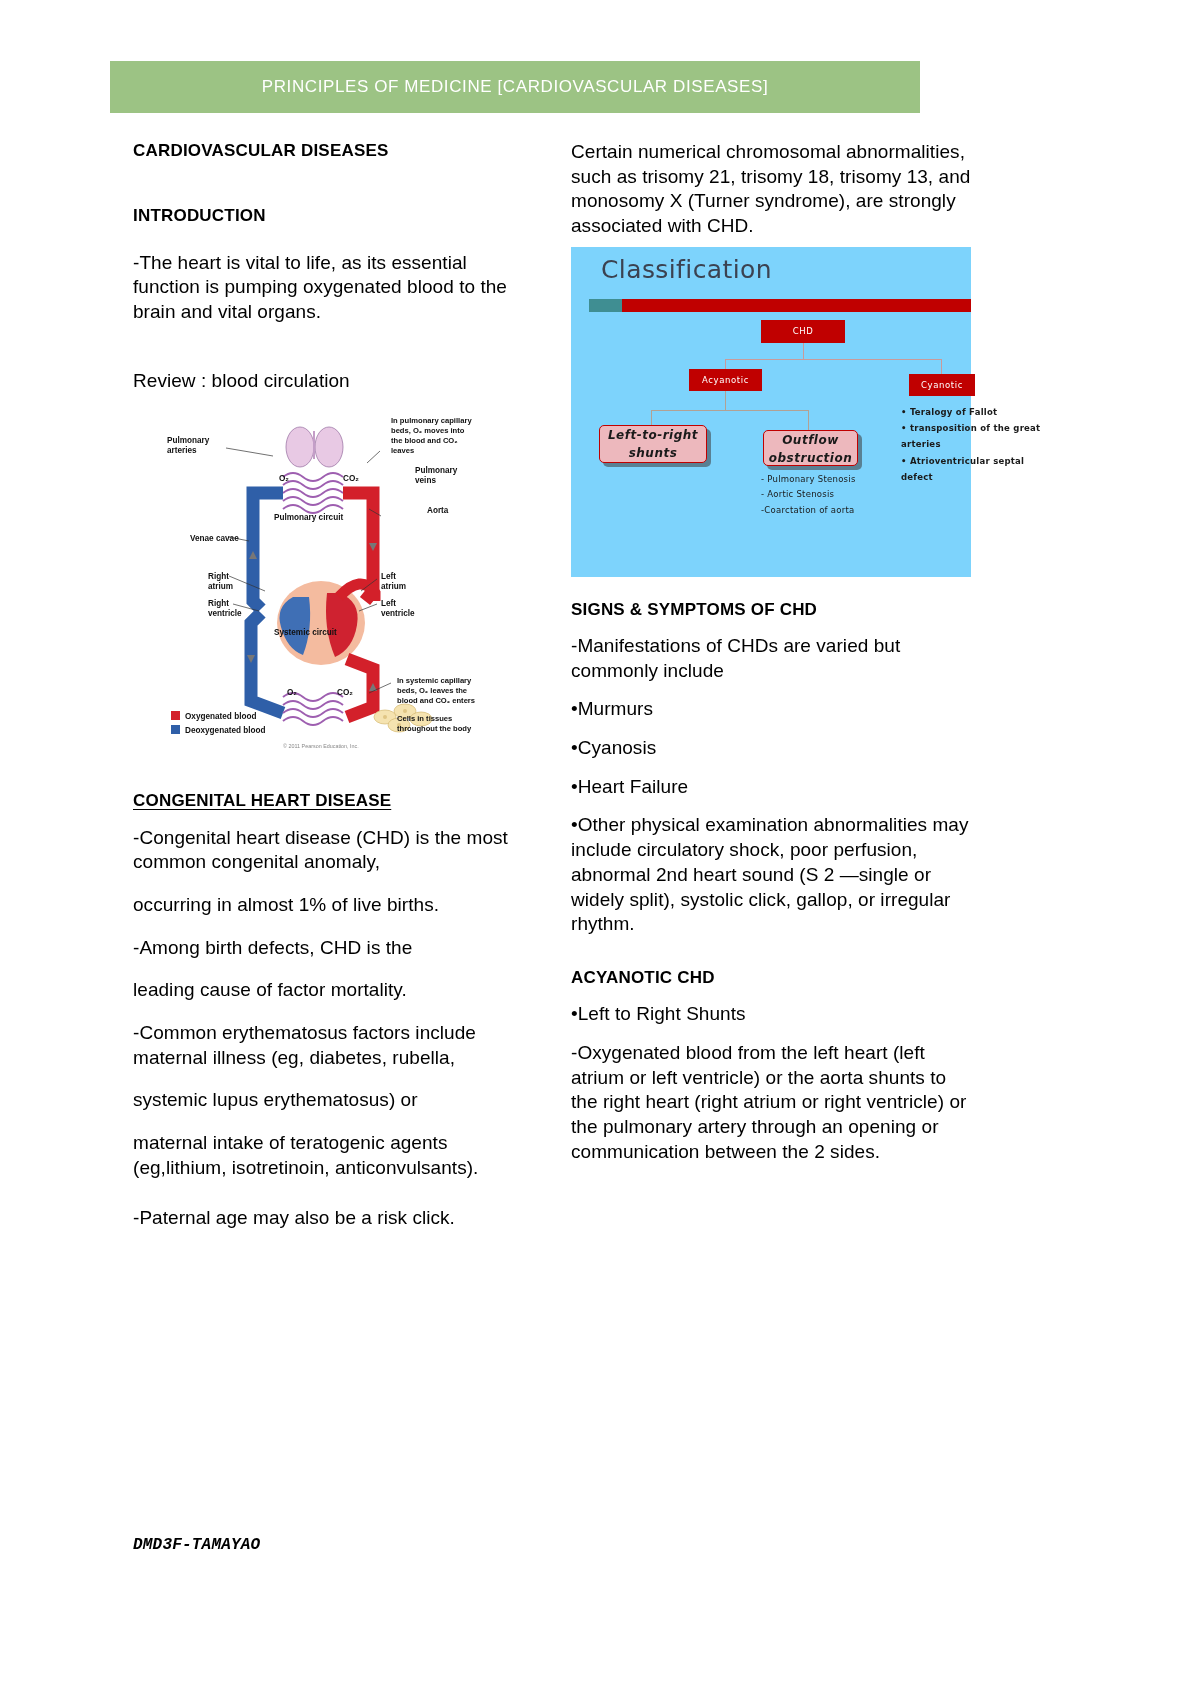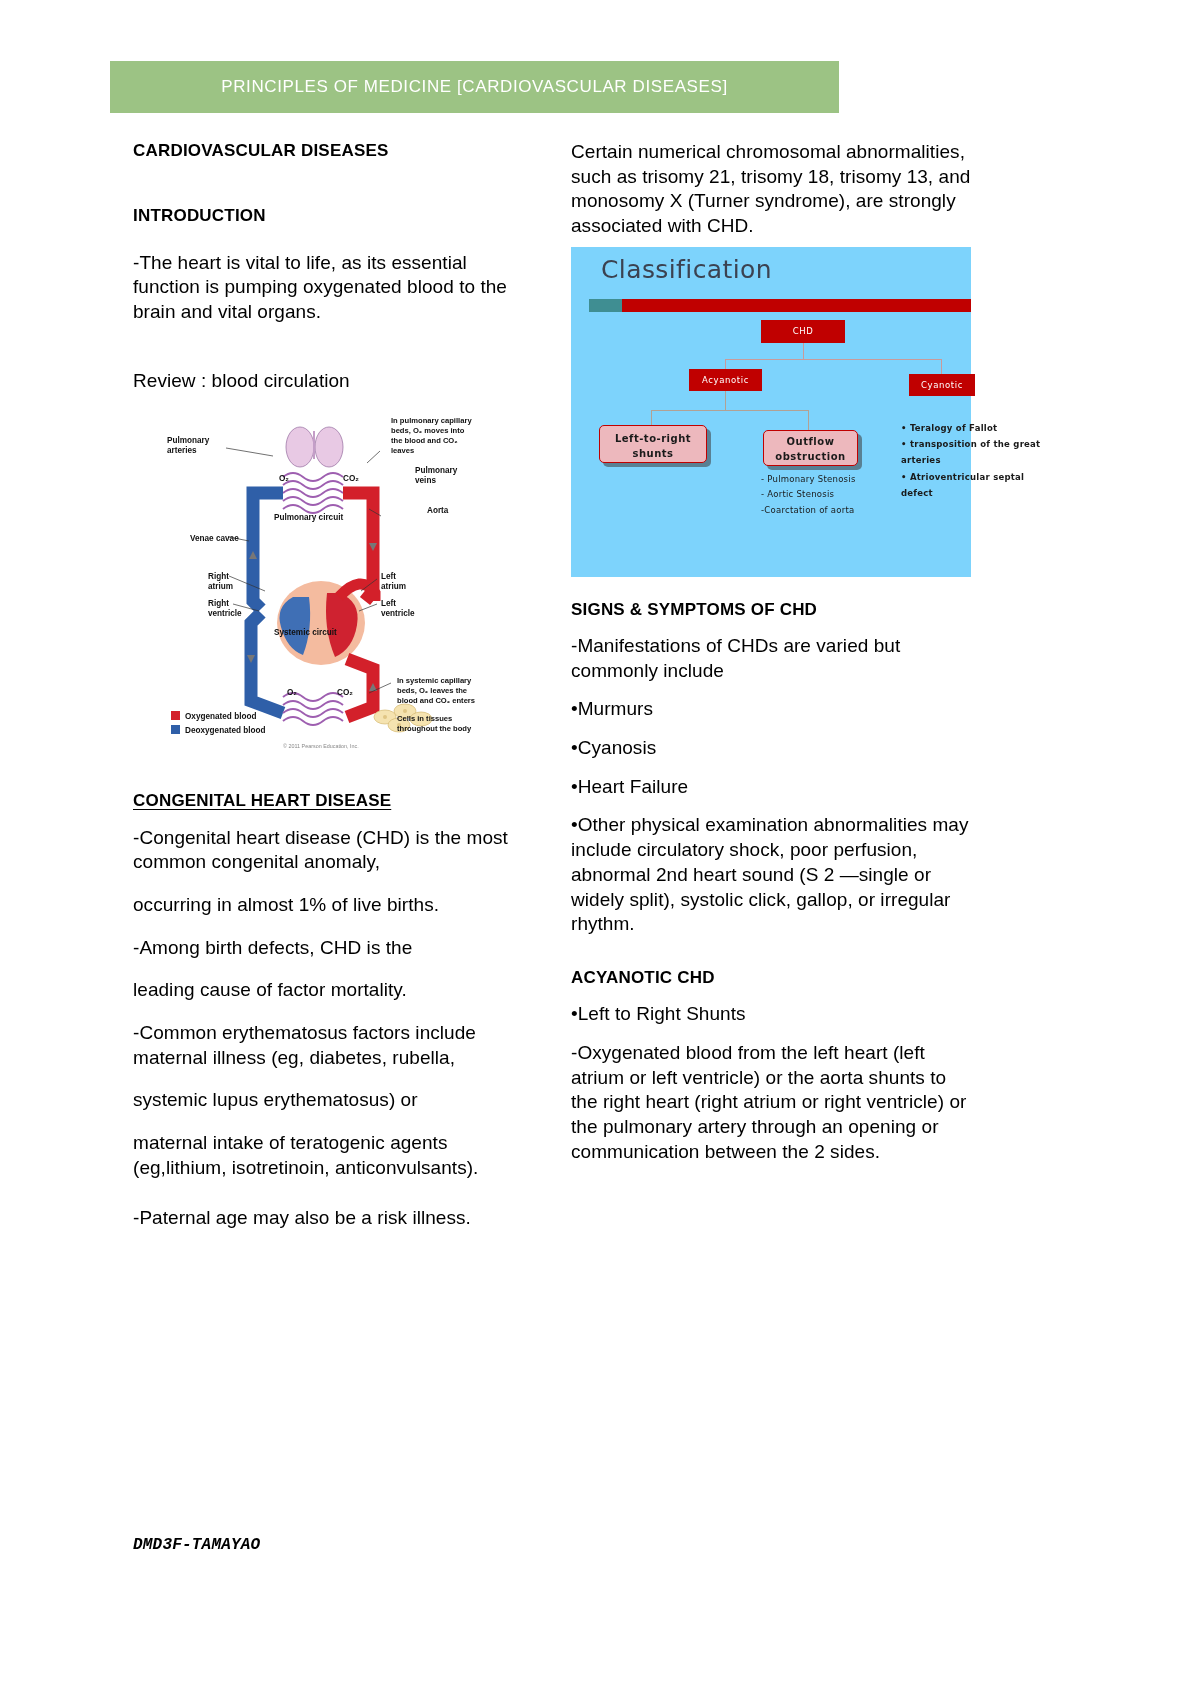--- a/index.html
+++ b/index.html
@@ -20,21 +20,21 @@
     width: 1200px;
     height: 1698px;
     background: #ffffff;
   }
 
   
   .header-band {
     position: absolute;
     left: 110px;
     top: 61px;
-    width: 729px;
+    width: 810px;
     height: 52px;
     background: #9cc384;
     display: flex;
     align-items: center;
     justify-content: center;
   }
   .header-title {
     color: #ffffff;
     font-size: 17px;
     letter-spacing: 0.6px;
@@ -150,45 +150,46 @@
   .node-chd   { left: 190px; top: 73px;  width: 84px;  height: 23px; }
   .node-acy   { left: 118px; top: 122px; width: 73px;  height: 22px; }
   .node-cya   { left: 338px; top: 127px; width: 66px;  height: 22px; }
 
   .subnode {
     position: absolute;
     background: #edb8bd;
     border: 1.6px solid #c00000;
     border-radius: 5px;
     color: #1a1a1a;
-    font-size: 10px;
+    font-size: 12px;
     font-weight: bold;
     letter-spacing: 0.5px;
     text-align: center;
     display: flex;
-    align-items: flex-end;
+    align-items: flex-start;
     justify-content: center;
     line-height: 1.55;
     box-shadow: 4px 4px 0 rgba(60,60,60,0.55);
     font-family: "DejaVu Sans", sans-serif;
+    font-style: italic;
   }
   .subnode-ltr { left: 28px;  top: 178px; width: 106px; height: 36px; }
   .subnode-obs { left: 192px; top: 183px; width: 93px;  height: 34px; }
 
   .list-txt {
     position: absolute;
     font-size: 8.5px;
     line-height: 1.85;
     color: #1a1a1a;
     letter-spacing: 0.25px;
     font-family: "DejaVu Sans", sans-serif;
   }
   .list-ltr { left: 18px;  top: 222px; width: 140px; }
   .list-obs { left: 190px; top: 225px; width: 125px; }
-  .list-cya { left: 330px; top: 158px; width: 140px; font-weight: bold; margin-top: 16px; }
+  .list-cya { left: 330px; top: 158px; width: 140px; font-weight: bold; }
   .list-cya div { margin-bottom: 1px; }
 
   .connector { position: absolute; background: #c99a9a; }
   .conn-v1 { left: 232px; top: 96px;  width: 1.4px; height: 17px; }
   .conn-h1 { left: 154px; top: 112px; width: 217px; height: 1.4px; }
   .conn-v2 { left: 154px; top: 112px; width: 1.4px; height: 11px; }
   .conn-v3 { left: 370px; top: 112px; width: 1.4px; height: 16px; }
 
   .connector2 { position: absolute; background: #b2a193; }
   .conn-v4 { left: 154px; top: 144px; width: 1.4px; height: 20px; }
@@ -371,21 +372,21 @@
       <p class="body">-Among birth defects, CHD is the</p>
       <div class="sp-18"></div>
       <p class="body"> leading cause of factor mortality.</p>
       <div class="sp-18"></div>
       <p class="body">-Common erythematosus factors include maternal illness (eg, diabetes, rubella,</p>
       <div class="sp-18"></div>
       <p class="body">systemic lupus erythematosus) or</p>
       <div class="sp-18"></div>
       <p class="body">maternal intake of teratogenic agents (eg,lithium, isotretinoin, anticonvulsants).</p>
       <div class="sp-26"></div>
-      <p class="body">-Paternal age may also be a risk illness.</p>
+      <p class="body">-Paternal age may also be a risk click.</p>
     </div>
 
     <div class="col-right">
 
       <p class="body">Certain numerical chromosomal abnormalities, such as trisomy 21, trisomy 18, trisomy 13, and monosomy X (Turner syndrome), are strongly associated with CHD.</p>
 
       <div class="fig-classification">
         <div class="class-title">Classification</div>
         <div class="class-bar-teal"></div>
         <div class="class-bar-red"></div>

